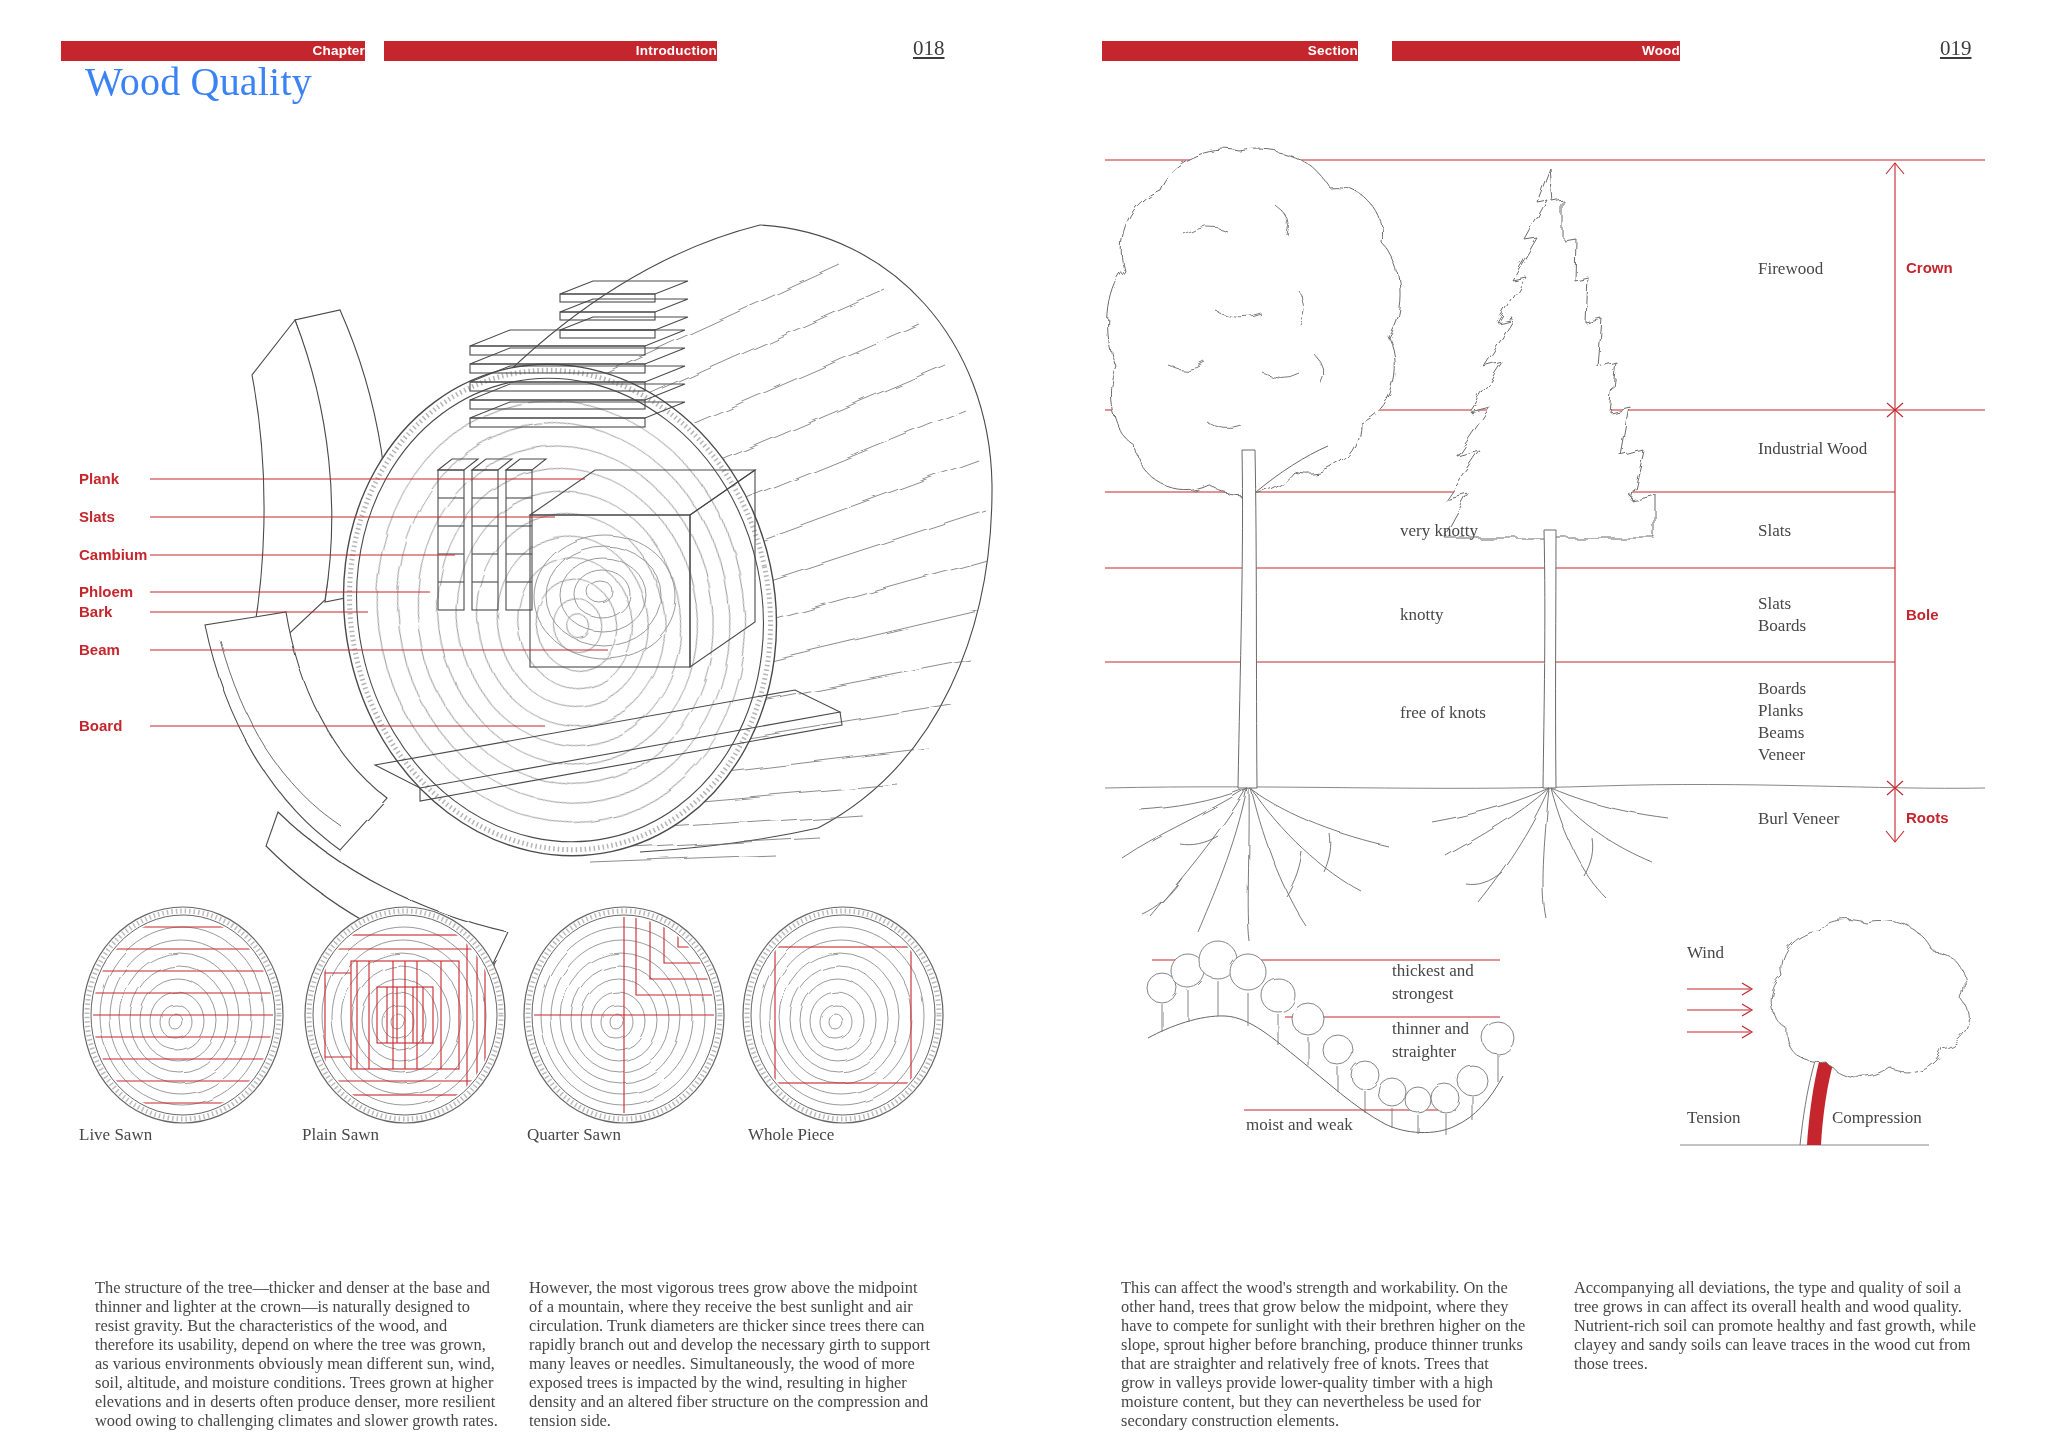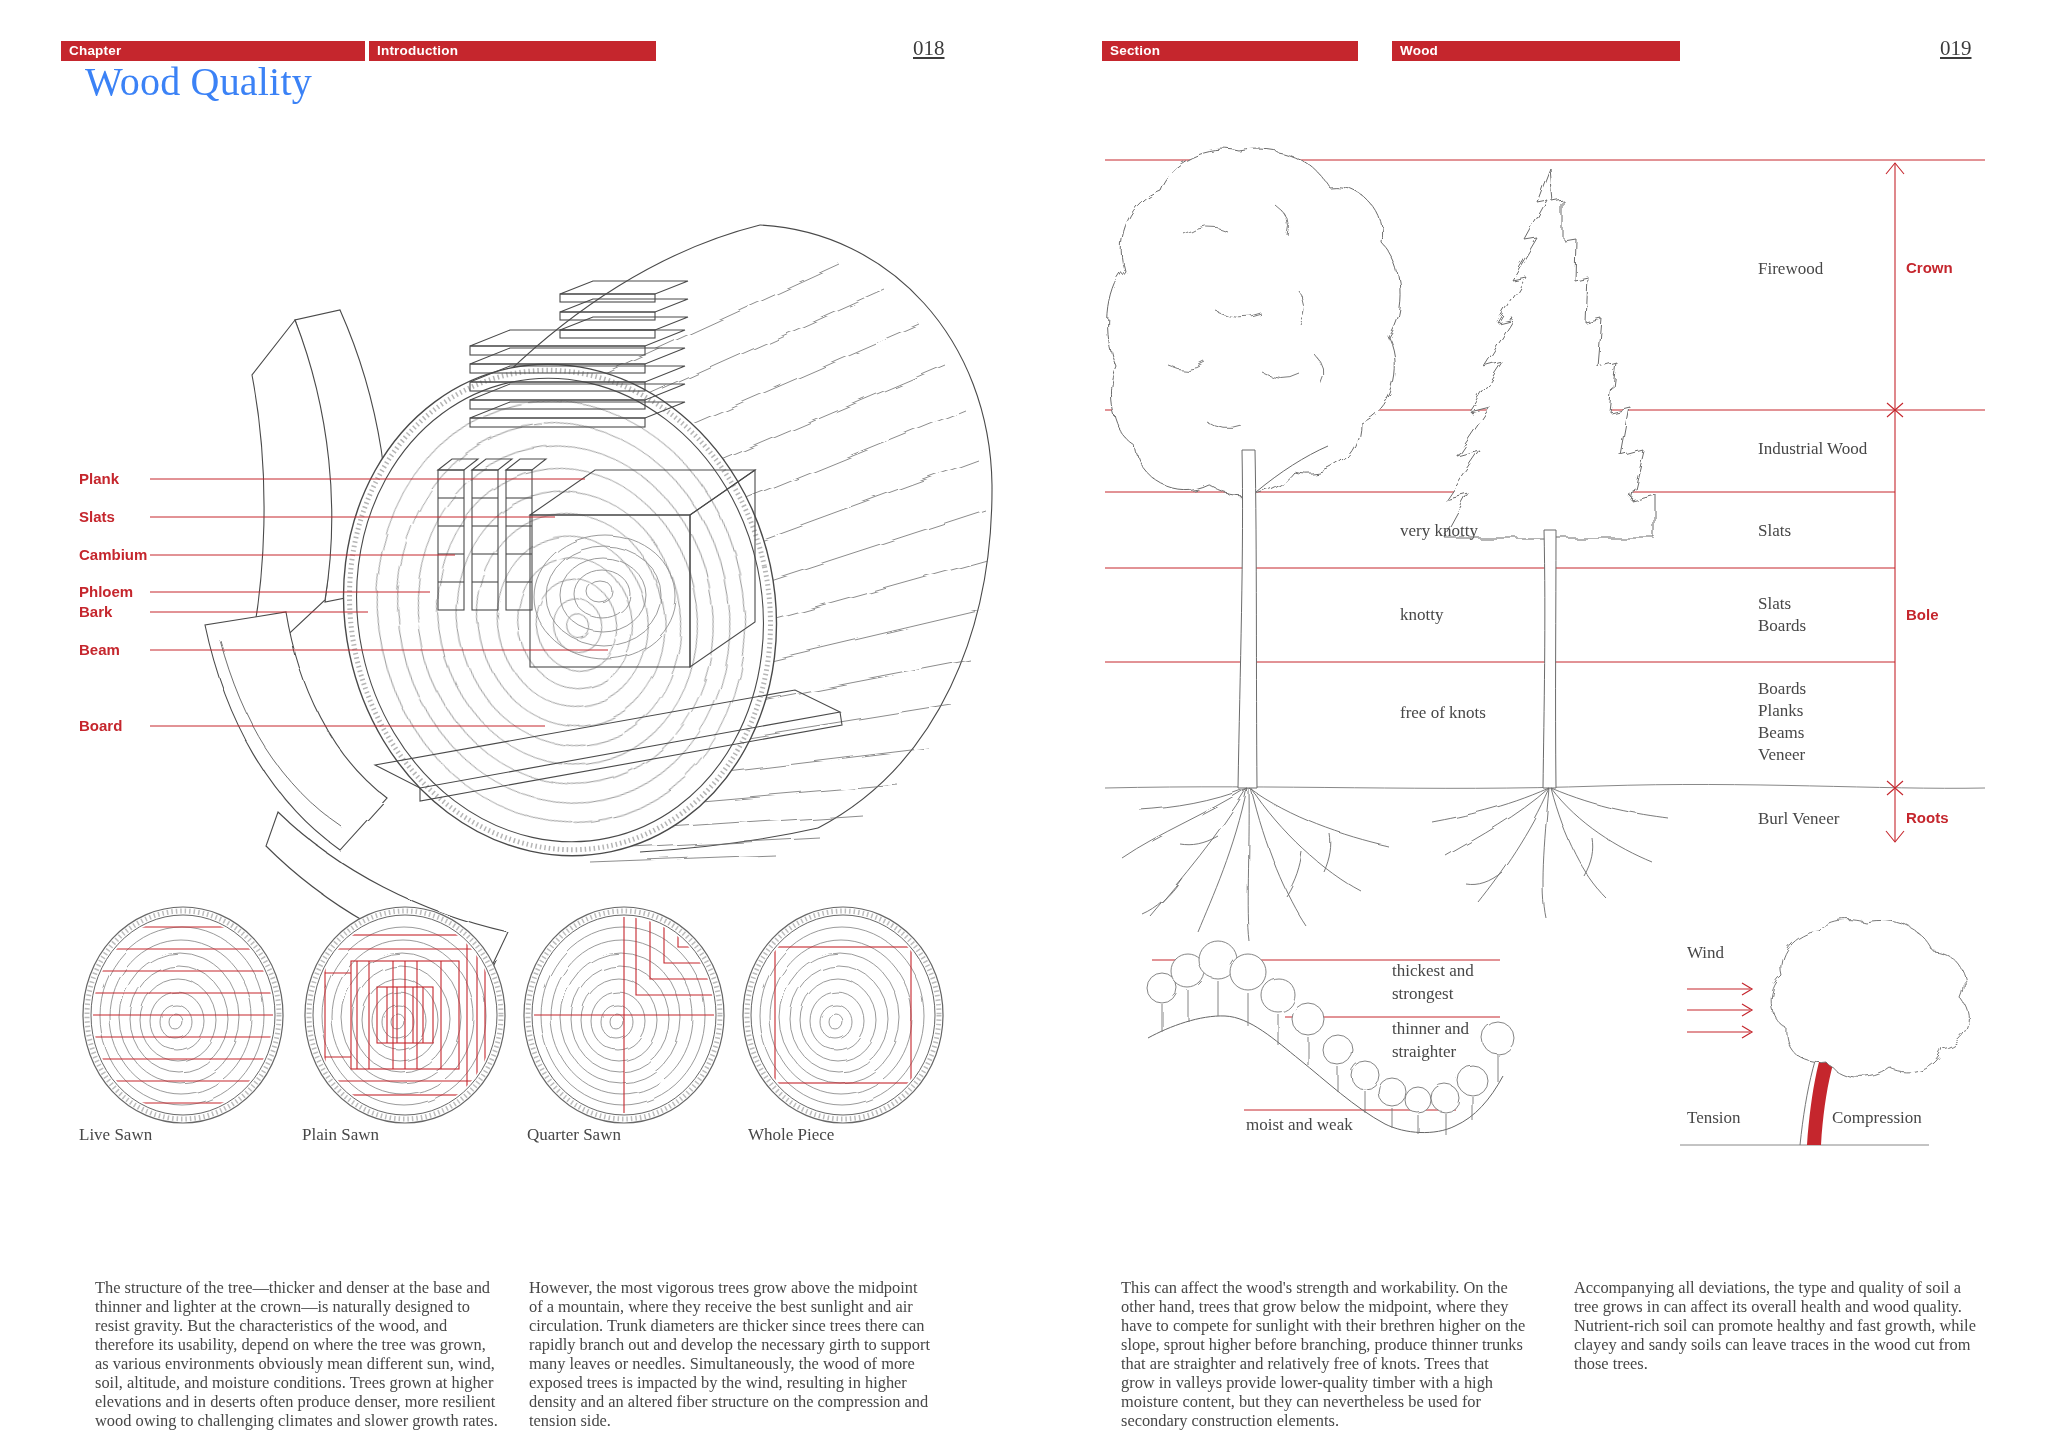--- a/index.html
+++ b/index.html
@@ -1,20 +1,20 @@
 <!DOCTYPE html>
 <html><head>
 <meta charset="utf-8">
 <style>
   html,body{margin:0;padding:0;background:#fff;}
   .stage{position:relative;width:2048px;height:1449px;background:#fff;overflow:hidden;
          font-family:"Liberation Serif", serif;}
   .tag-bar{position:absolute;top:41px;height:20px;background:#C5262D;color:#fff;
            font:700 13.5px/20px "Liberation Sans", sans-serif;padding-left:8px;
-           letter-spacing:.2px;box-sizing:border-box;}
+           letter-spacing:.2px;box-sizing:border-box;text-align:right;}
   .page-num{position:absolute;top:36px;font:21px "Liberation Serif", serif;color:#3c3c3c;text-decoration:underline;}
   .doc-title{position:absolute;left:85px;top:58px;font:400 40px "Liberation Serif", serif;
              color:#3b82f6;letter-spacing:.2px;}
   .bodytext{position:absolute;top:1262px;width:437px;font:16.4px/19px "Liberation Serif", serif;
             color:#474747;}
   .bodytext p{margin:16px;}
   svg{position:absolute;overflow:visible;}
   svg text{font:17px "Liberation Serif", serif;fill:#474747;}
   text.rl{font:700 15px "Liberation Sans", sans-serif;fill:#C5262D;}
   .ln{stroke:#4a4a4a;fill:none;stroke-width:1.1px;}
@@ -35,21 +35,21 @@
     <filter id="wob3" x="-20%" y="-20%" width="140%" height="140%">
       <feTurbulence type="fractalNoise" baseFrequency="0.012 0.06" numOctaves="2" seed="8" result="n"></feTurbulence>
       <feDisplacementMap in="SourceGraphic" in2="n" scale="7"></feDisplacementMap>
     </filter>
   </defs>
 </svg>
 
 <div class="stage">
 
   <div class="tag-bar" style="left:61px;width:304px">Chapter</div>
-  <div class="tag-bar" style="left:369px;width:287px">Introduction</div>
+  <div class="tag-bar" style="left:384px;width:333px">Introduction</div>
   <div class="page-num" style="left:913px">018</div>
   <div class="tag-bar" style="left:1102px;width:256px">Section</div>
   <div class="tag-bar" style="left:1392px;width:288px">Wood</div>
   <div class="page-num" style="left:1940px">019</div>
   <div class="doc-title">Wood Quality</div>
 
   <svg style="left:40px;top:170px" width="1000" height="720" viewBox="0 0 1000 720">
 
     <g class="ln">
       <path d="M 455,215 C 530,140 620,80 720,55"></path>

